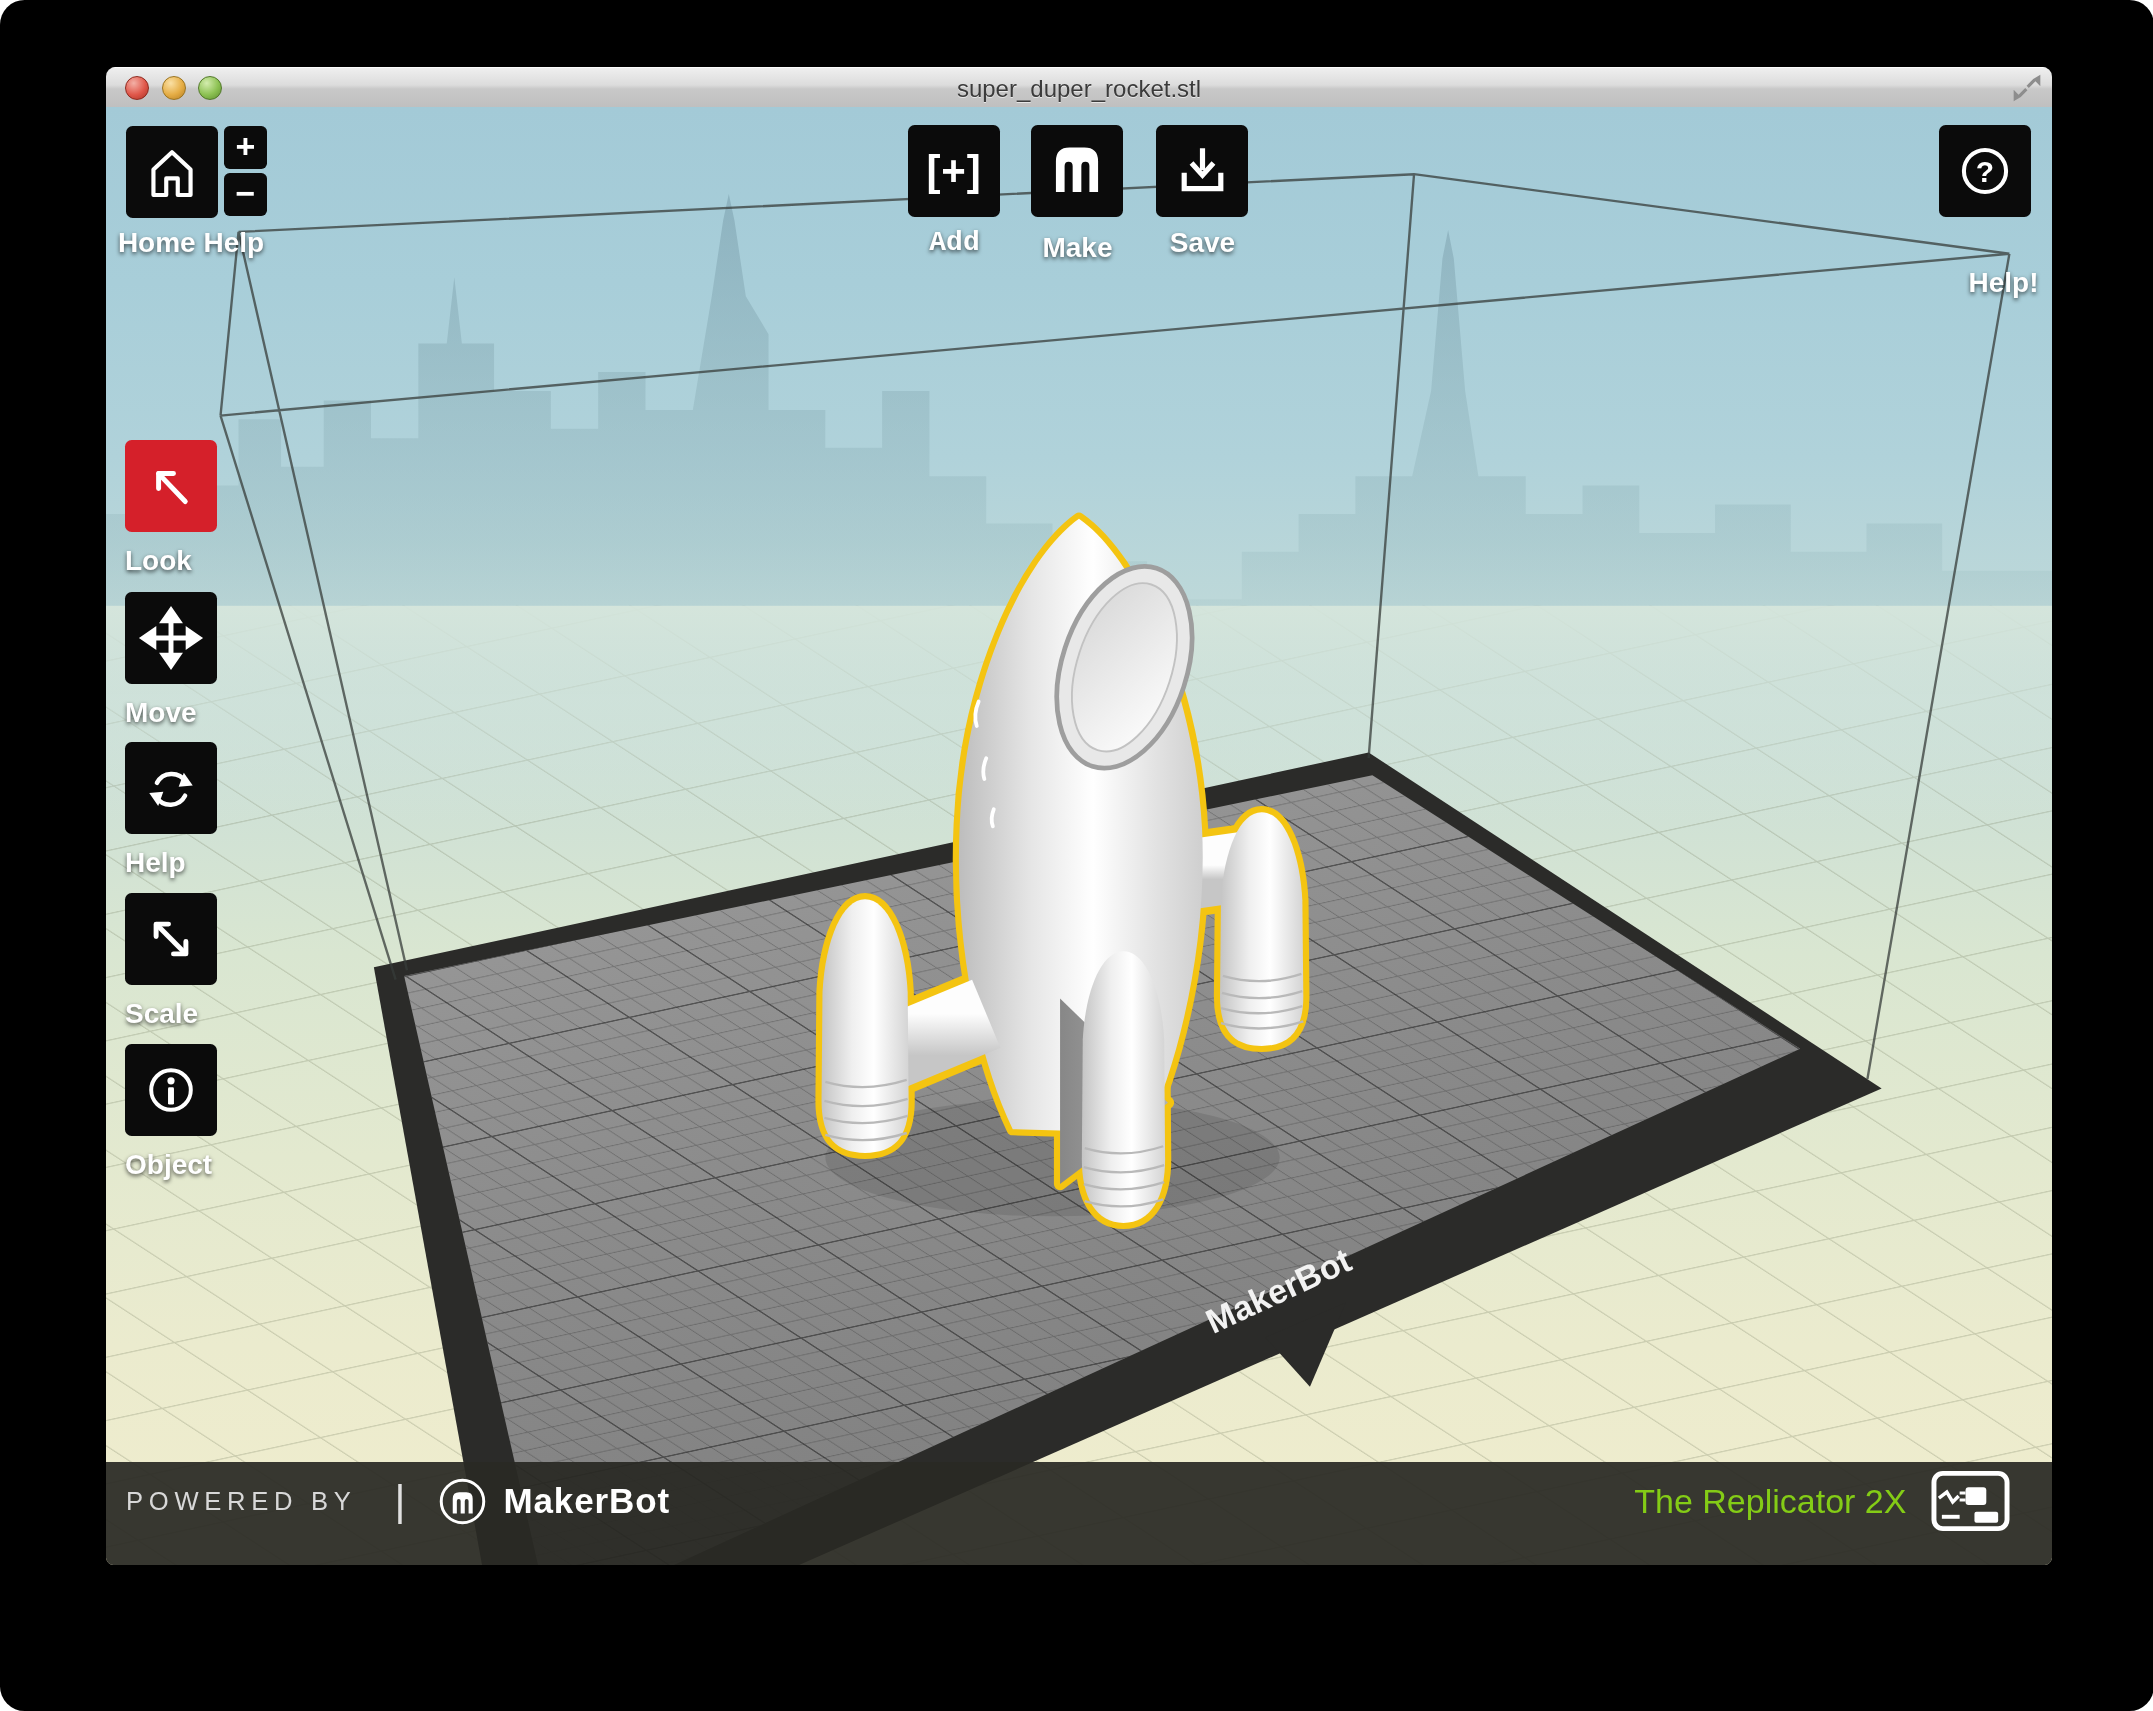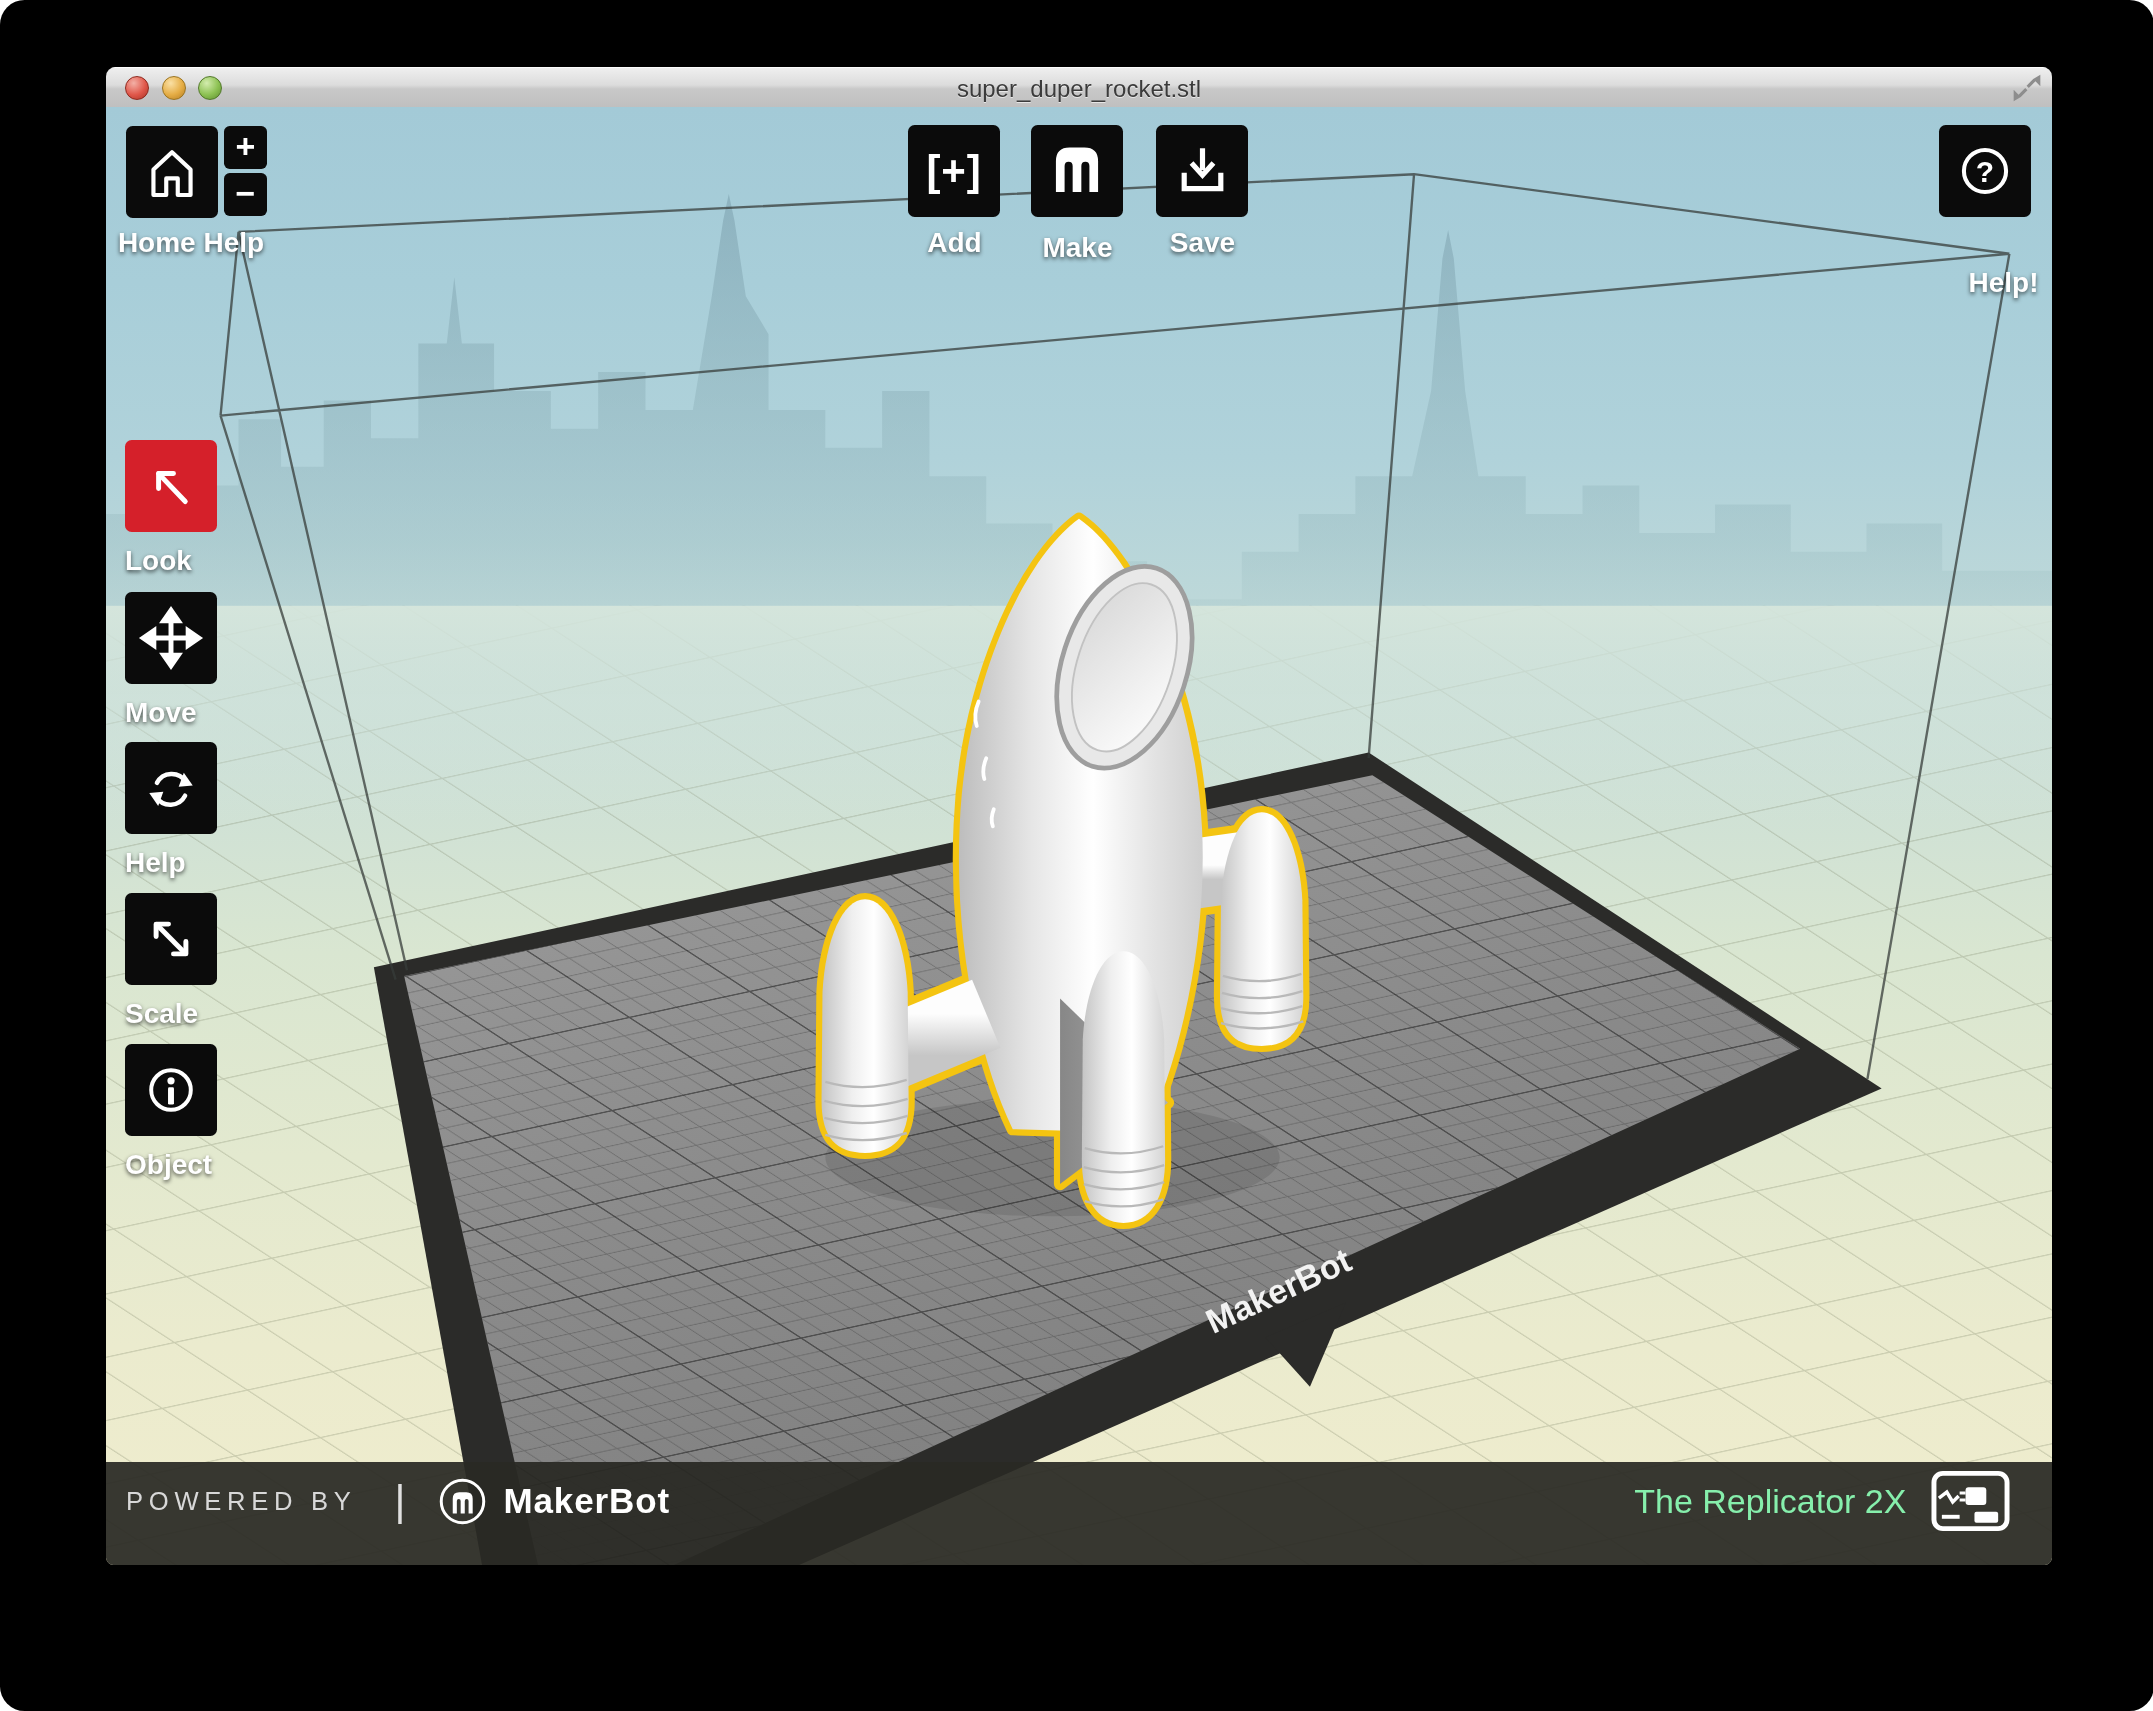--- a/index.html
+++ b/index.html
@@ -31,21 +31,21 @@
   .btn-label{position:absolute;color:#fff;font-size:28px;font-weight:600;text-shadow:0 1.9px 4.7px rgba(0,0,0,.65);pointer-events:none;white-space:nowrap;text-align:right;}
   .lbl-center{text-align:center;}
   .addglyph{color:#fff;font-size:42px;font-weight:600;letter-spacing:0.9px;}
   .tool-btn.active{background:var(--accent_red,#d5202a);}
 
   
   .bottombar{position:absolute;left:0;top:1355px;width:1946px;height:103px;background:var(--bar_dark,rgba(41,41,36,.93));display:flex;align-items:center;padding:0 0 24.6px 0;box-sizing:border-box;}
   .pb-text{margin-left:20px;font-size:25.6px;letter-spacing:5.7px;color:#d8d8d8;}
   .pb-divider{margin:0 32px 0 38px;font-size:42px;font-weight:300;color:#e0e0e0;}
   .brand-wordmark{margin-left:15px;font-size:35px;font-weight:700;color:#fff;letter-spacing:0.9px;}
-  .printer-name{margin-left:auto;font-size:34px;color:#86efac;margin-right:24.6px;}
+  .printer-name{margin-left:auto;font-size:34px;color:#84cc16;margin-right:24.6px;}
   .plug-wrap{margin-right:42px;}
 </style>
 </head>
 <body>
 
 <div class="canvas">
   <div class="window">
 
     <div class="titlebar">
       <span class="traffic t-close"></span>
@@ -183,21 +183,21 @@
           <path d="M21,86 V46 L50,19 L79,46 V86 H59 V60 H41 V86 Z" fill="none" stroke="#fff" stroke-width="6.5" stroke-linejoin="round"></path>
         </svg>
       </div>
       <div class="sq-sm" style="left:118px;top:19px;">+</div>
       <div class="sq-sm" style="left:118px;top:66px;">−</div>
       <div class="btn-label lbl-center" style="left:-38px;top:120px;width:246px;">Home Help</div>
 
       <div class="btn" style="left:802px;top:18px;">
         <span class="addglyph">[+]</span>
       </div>
-      <div class="btn-label lbl-center" style="left:754px;top:120px;width:189px;">Add</div>
+      <div class="btn-label lbl-center" style="left:754px;top:120px;width:189px;font-family:Liberation Mono, monospace;">Add</div>
 
       <div class="btn" style="left:925px;top:18px;">
         <svg width="62" height="62" viewBox="0 0 100 100">
           <path fill="#fff" d="M16,84 V34 Q16,12 38,12 H62 Q84,12 84,34 V84 H70 V42 Q70,35 63.5,35 Q57,35 57,42 V84 H43 V42 Q43,35 36.5,35 Q30,35 30,42 V84 Z"></path>
         </svg>
       </div>
       <div class="btn-label lbl-center" style="left:877px;top:125px;width:189px;">Make</div>
 
       <div class="btn" style="left:1050px;top:18px;">
         <svg width="61" height="61" viewBox="0 0 100 100">

